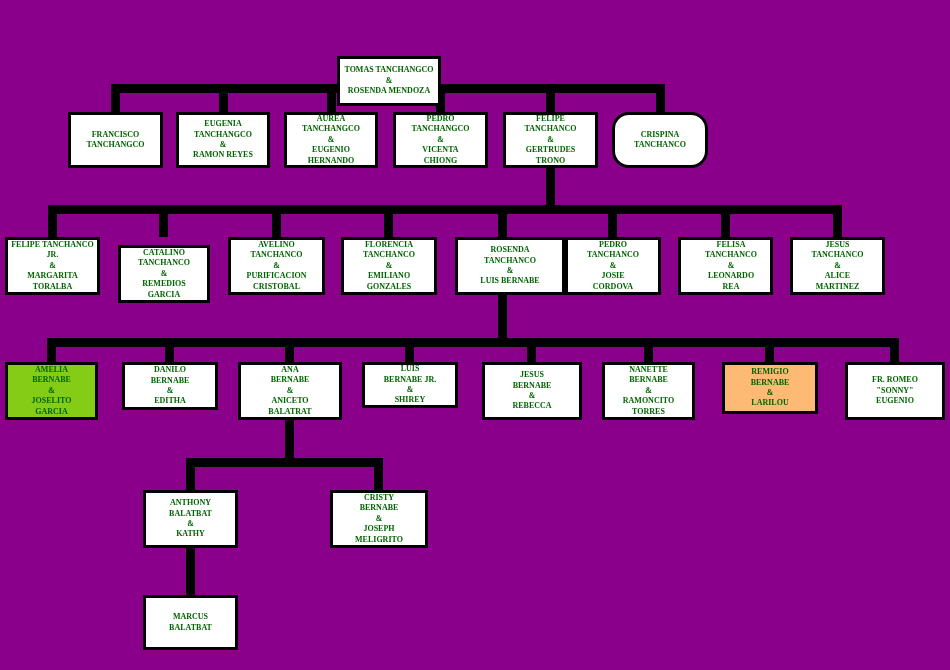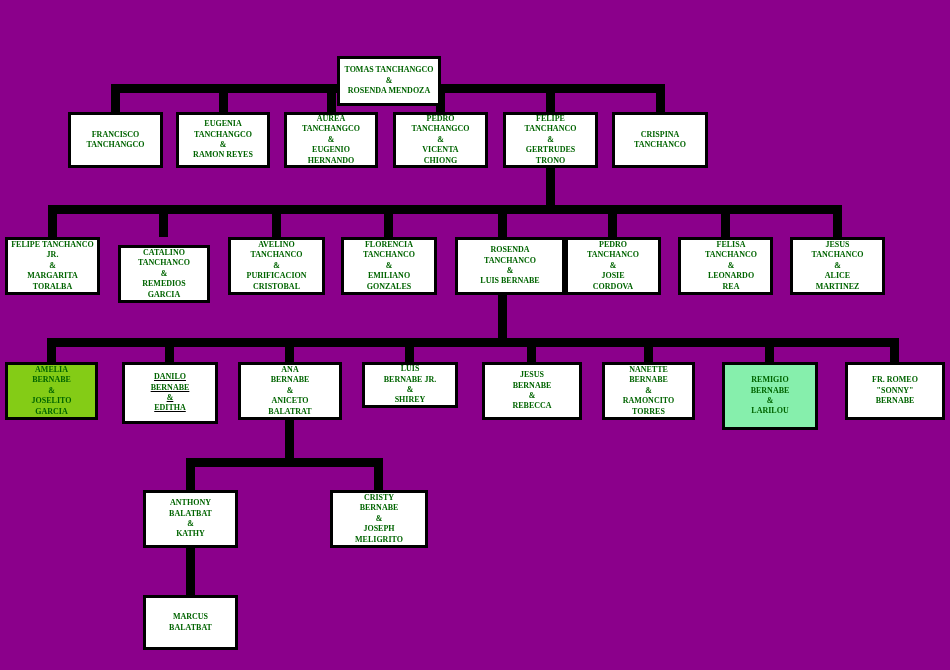--- a/index.html
+++ b/index.html
@@ -102,21 +102,21 @@
 VICENTA
 CHIONG</span>
     </div>
     <div class="node" style="left: 503px; top: 112px; width: 95px; height: 56px; background: rgb(255, 255, 255); border-color: rgb(0, 0, 0);">
       <span class="label" style="color: rgb(0, 100, 0);">FELIPE
 TANCHANCO
 &amp;
 GERTRUDES
 TRONO</span>
     </div>
-    <div class="node" style="left: 612px; top: 112px; width: 96px; height: 56px; background: rgb(255, 255, 255); border-color: rgb(0, 0, 0);">
+    <div class="node" style="left: 612px; top: 112px; width: 96px; height: 56px; background: rgb(255, 255, 255); border-color: rgb(0, 0, 0); border-radius: 17px;">
       <span class="label" style="color: rgb(0, 100, 0);">CRISPINA
 TANCHANCO</span>
     </div>
     <div class="node" style="left: 5px; top: 237px; width: 95px; height: 58px; background: rgb(255, 255, 255); border-color: rgb(0, 0, 0);">
       <span class="label" style="color: rgb(0, 100, 0);">FELIPE TANCHANCO JR.
 &amp;
 MARGARITA
 TORALBA</span>
     </div>
     <div class="node" style="left: 118px; top: 237px; width: 92px; height: 58px; background: rgb(255, 255, 255); border-color: rgb(0, 0, 0); margin-top: 8px;">
@@ -167,21 +167,21 @@
 ALICE
 MARTINEZ</span>
     </div>
     <div class="node" style="left: 5px; top: 362px; width: 93px; height: 58px; background: #84cc16; border-color: rgb(0, 0, 0);">
       <span class="label" style="color: rgb(0, 100, 0);">AMELIA
 BERNABE
 &amp;
 JOSELITO
 GARCIA</span>
     </div>
-    <div class="node" style="left: 122px; top: 362px; width: 96px; height: 62px; background: rgb(255, 255, 255); border-color: rgb(0, 0, 0); text-decoration: underline;">
+    <div class="node" style="left: 122px; top: 362px; width: 96px; height: 48px; background: rgb(255, 255, 255); border-color: rgb(0, 0, 0);">
       <span class="label" style="color: rgb(0, 100, 0);">DANILO
 BERNABE
 &amp;
 EDITHA</span>
     </div>
     <div class="node" style="left: 238px; top: 362px; width: 104px; height: 58px; background: rgb(255, 255, 255); border-color: rgb(0, 0, 0);">
       <span class="label" style="color: rgb(0, 100, 0);">ANA
 BERNABE
 &amp;
 ANICETO
@@ -199,30 +199,30 @@
 &amp;
 REBECCA</span>
     </div>
     <div class="node" style="left: 602px; top: 362px; width: 93px; height: 58px; background: rgb(255, 255, 255); border-color: rgb(0, 0, 0);">
       <span class="label" style="color: rgb(0, 100, 0);">NANETTE
 BERNABE
 &amp;
 RAMONCITO
 TORRES</span>
     </div>
-    <div class="node" style="left: 722px; top: 362px; width: 96px; height: 68px; background: #86efac; border-color: rgb(0, 0, 0);">
+    <div class="node" style="left: 722px; top: 362px; width: 96px; height: 52px; background: #fdba74; border-color: rgb(0, 0, 0);">
       <span class="label" style="color: rgb(0, 100, 0);">REMIGIO
 BERNABE
 &amp;
 LARILOU</span>
     </div>
     <div class="node" style="left: 845px; top: 362px; width: 100px; height: 58px; background: rgb(255, 255, 255); border-color: rgb(0, 0, 0);">
       <span class="label" style="color: rgb(0, 100, 0);">FR. ROMEO
 "SONNY"
-BERNABE</span>
+EUGENIO</span>
     </div>
     <div class="node" style="left: 143px; top: 490px; width: 95px; height: 58px; background: rgb(255, 255, 255); border-color: rgb(0, 0, 0);">
       <span class="label" style="color: rgb(0, 100, 0);">ANTHONY
 BALATBAT
 &amp;
 KATHY</span>
     </div>
     <div class="node" style="left: 330px; top: 490px; width: 98px; height: 58px; background: rgb(255, 255, 255); border-color: rgb(0, 0, 0);">
       <span class="label" style="color: rgb(0, 100, 0);">CRISTY
 BERNABE

